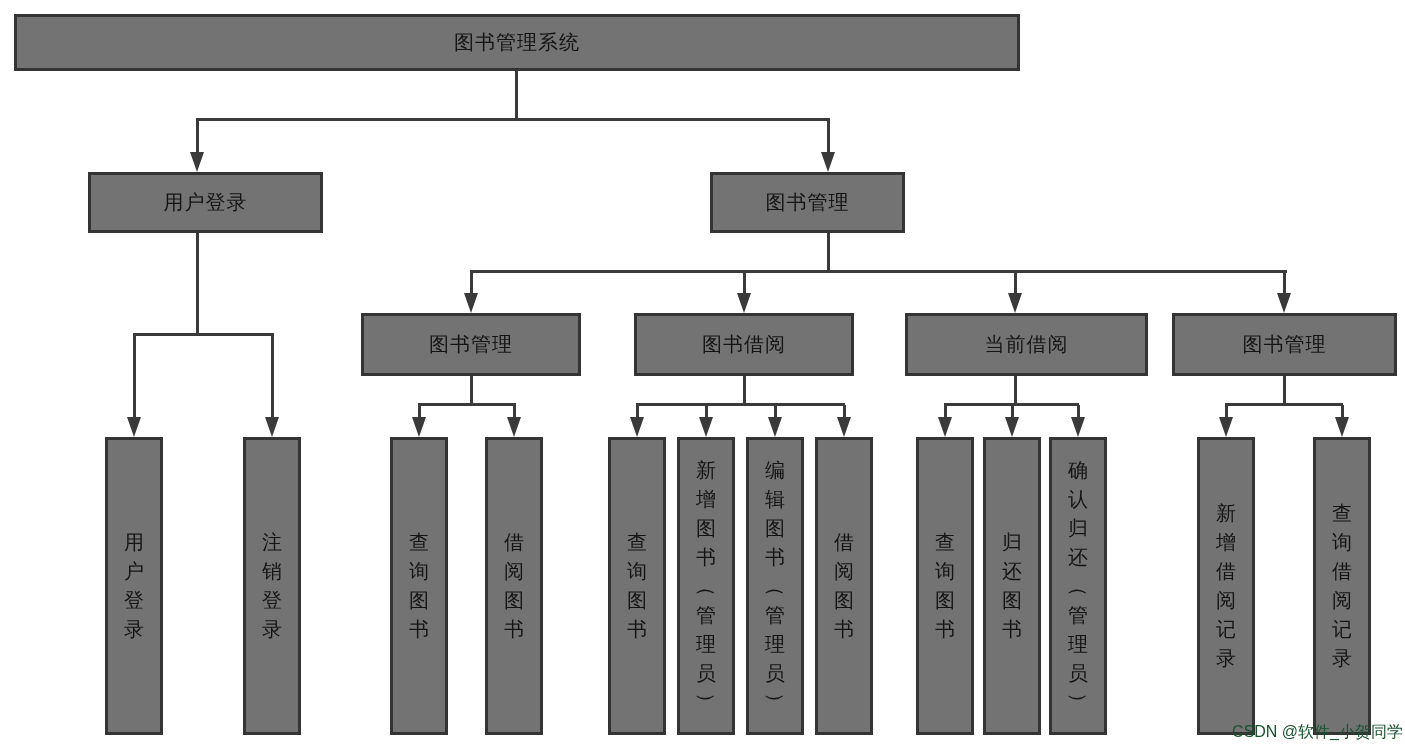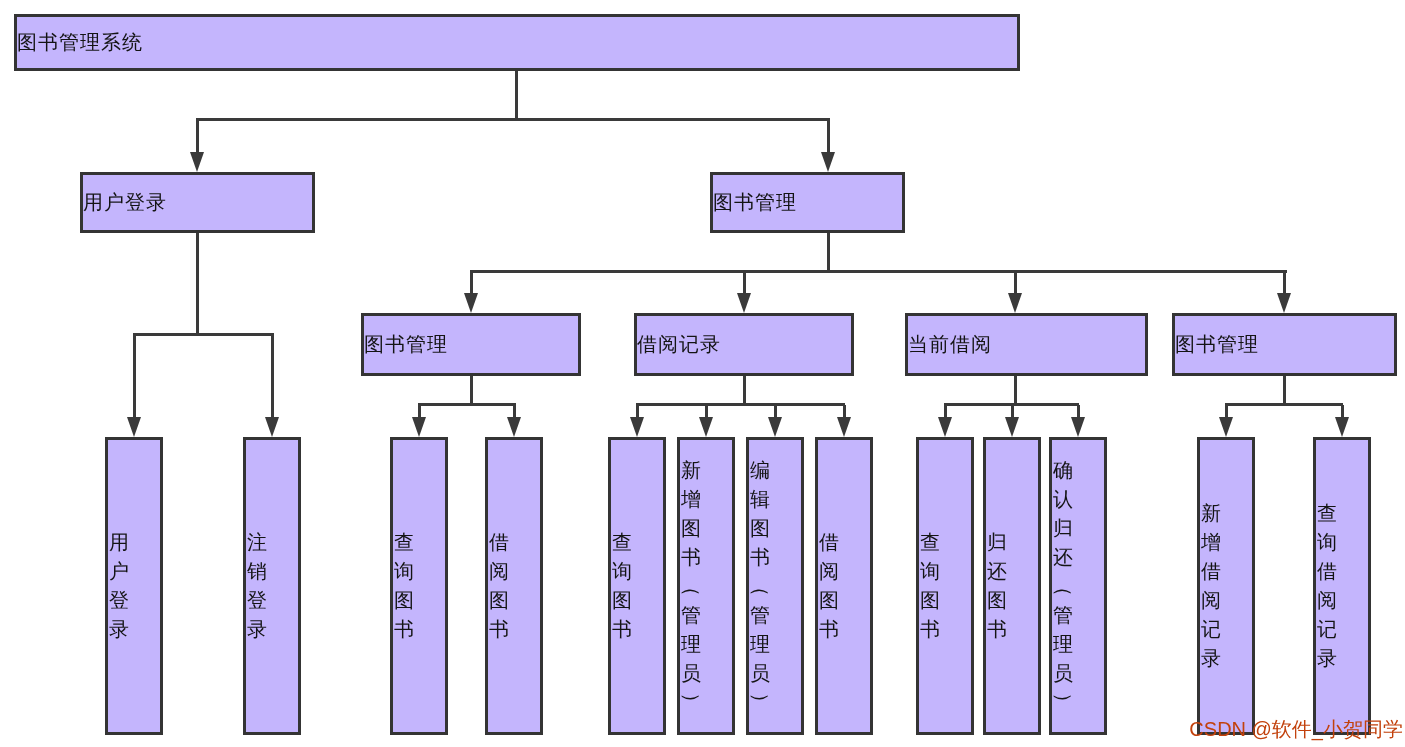--- a/index.html
+++ b/index.html
@@ -7,24 +7,24 @@
     position:relative;
     width:1405px;height:747px;
     background:#ffffff;
     font-family:"Liberation Sans","DejaVu Sans",sans-serif;
     overflow:hidden;
   }
   .box{
     position:absolute;
     box-sizing:border-box;
     border:3px solid #343434;
-    background:#c4b5fd;
+    background:#737373;
     display:flex;
     align-items:center;
-    justify-content:flex-start;
+    justify-content:center;
     color:#141414;
     font-size:20px;
     letter-spacing:1px;
     z-index:2;
   }
   .leaf{letter-spacing:0;}
   .vtext{
     display:flex;
     flex-direction:column;
     align-items:center;
@@ -48,22 +48,22 @@
     width:0;height:0;
     border-left:7px solid transparent;
     border-right:7px solid transparent;
     border-top:20px solid #3a3a3a;
     z-index:1;
   }
   .watermark{
     position:absolute;
     right:0px;
     bottom:4px;
-    font-size:20px;
-    color:#c2410c;
+    font-size:16px;
+    color:#14532d;
     z-index:3;
     white-space:nowrap;
     padding-right:2px;
   }
 </style>
 </head>
 <body>
 
 <div class="stage">
 
@@ -123,32 +123,32 @@
   <div class="lh" style="left:1225px;top:403px;width:118px;"></div>
   <div class="lv" style="left:1225px;top:405px;height:12px;"></div>
   <div class="arrow" style="left:1219px;top:417px;"></div>
   <div class="lv" style="left:1341px;top:405px;height:12px;"></div>
   <div class="arrow" style="left:1335px;top:417px;"></div>
 
   <div class="box" style="left:14px;top:14px;width:1006px;height:57px;">
     <span>图书管理系统</span>
   </div>
 
-  <div class="box" style="left:80px;top:172px;width:235px;height:61px;">
+  <div class="box" style="left:88px;top:172px;width:235px;height:61px;">
     <span>用户登录</span>
   </div>
   <div class="box" style="left:710px;top:172px;width:195px;height:61px;">
     <span>图书管理</span>
   </div>
 
   <div class="box" style="left:361px;top:313px;width:220px;height:63px;">
     <span>图书管理</span>
   </div>
   <div class="box" style="left:634px;top:313px;width:220px;height:63px;">
-    <span>借阅记录</span>
+    <span>图书借阅</span>
   </div>
   <div class="box" style="left:905px;top:313px;width:243px;height:63px;">
     <span>当前借阅</span>
   </div>
   <div class="box" style="left:1172px;top:313px;width:225px;height:63px;">
     <span>图书管理</span>
   </div>
 
   <div class="box leaf" style="left:105px;top:437px;width:58px;height:298px;">
     <span class="vtext">

